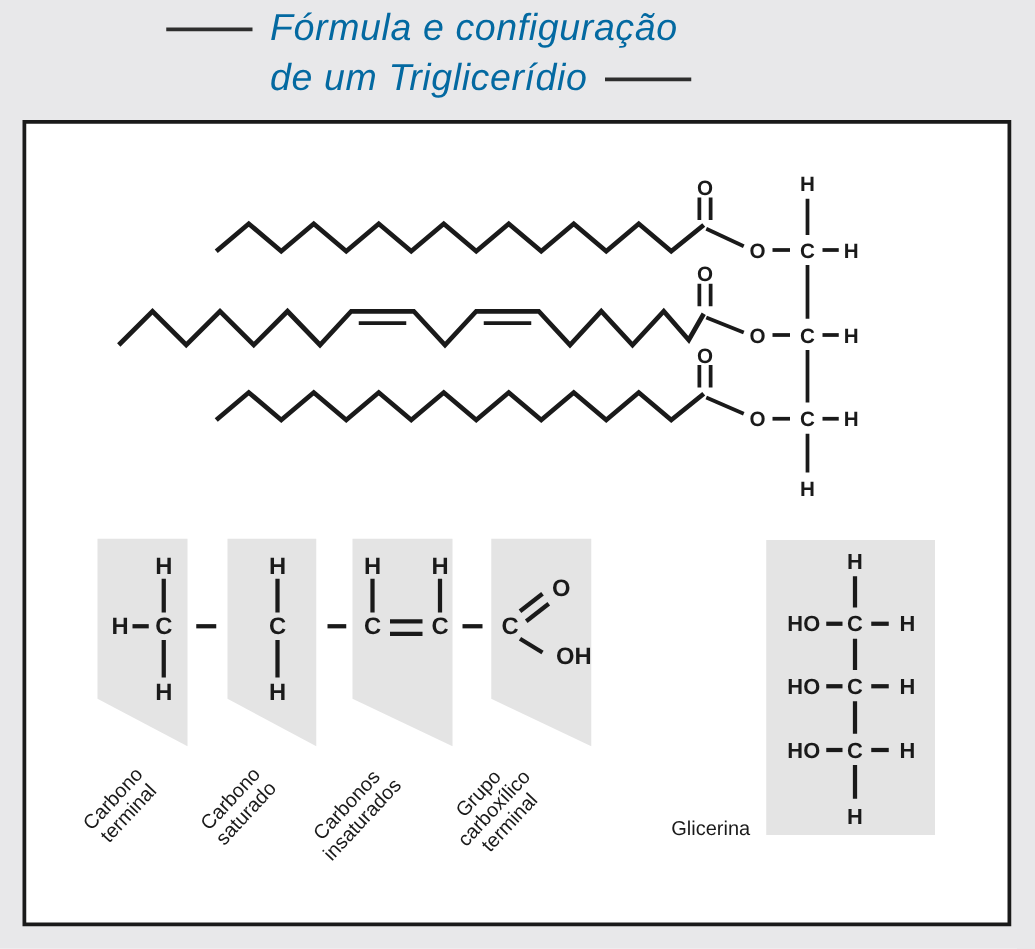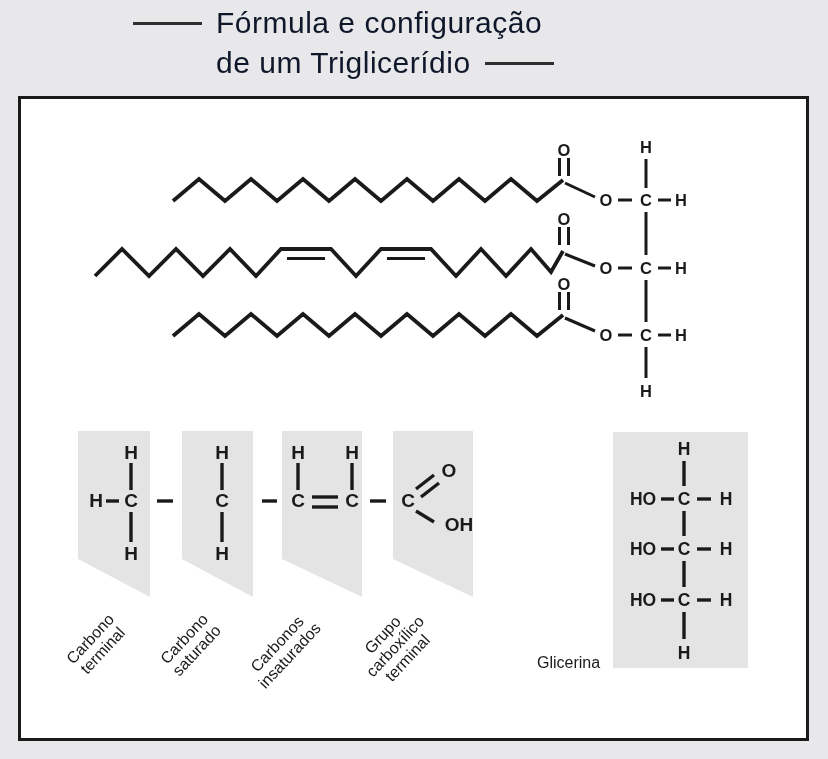--- a/index.html
+++ b/index.html
@@ -4,21 +4,21 @@
 <style>
   html,body{margin:0;padding:0;}
   body{
     width:828px;height:759px;position:relative;overflow:hidden;
     background:#e8e8ea;
     font-family:"Liberation Sans",sans-serif;
   }
   .title-row{position:absolute;display:flex;align-items:center;gap:14px;color:#2e2e2e;}
   .title-text{
     font-family:"Liberation Sans",sans-serif;
-    font-size:30px;letter-spacing:.5px;color:#0f172a;white-space:nowrap;
+    font-style:italic;font-size:30px;letter-spacing:.5px;color:#0369a1;white-space:nowrap;
   }
   .title-dash{width:69px;height:3px;background:#2e2e2e;}
   #row1{left:133px;top:6px;}
   #row2{left:216px;top:46px;align-items:center;}
   svg{position:absolute;left:0;top:0;}
   svg text{font-family:"Liberation Sans",sans-serif;font-weight:bold;fill:#1a1a1a;}
   text.atom{font-size:16.5px;}
   text.atom-lg{font-size:19px;}
   text.atom-gly{font-size:17.5px;}
   text.caption{font-weight:normal;font-size:16px;}

